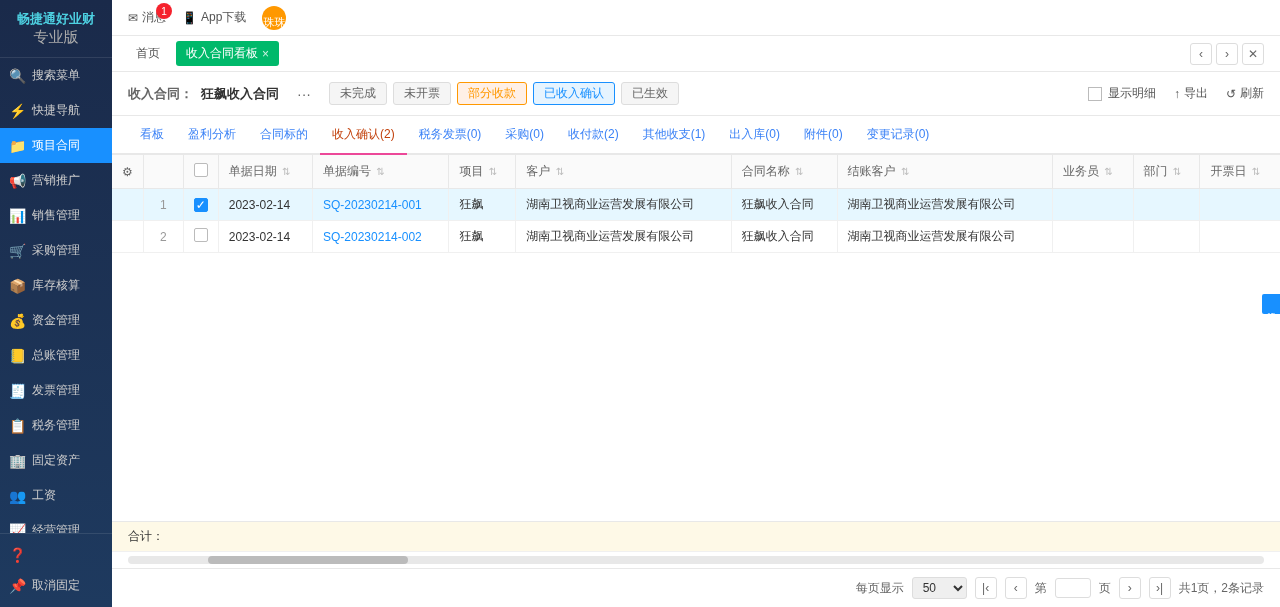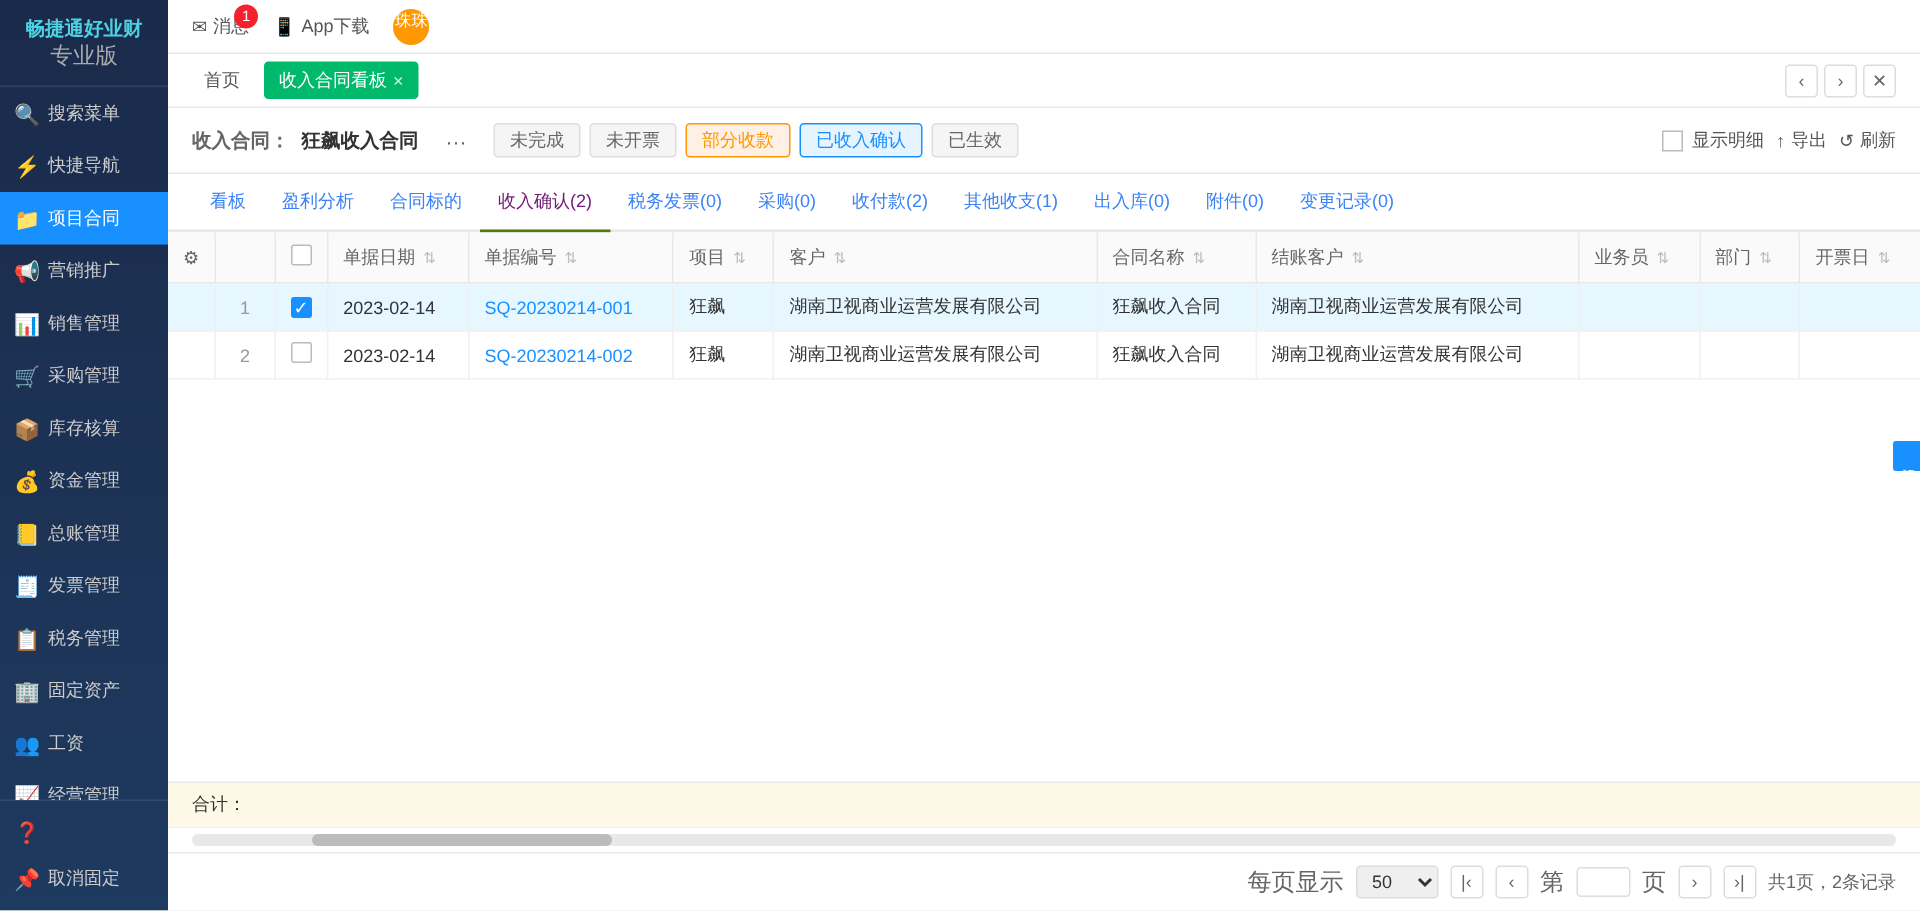--- a/index.html
+++ b/index.html
@@ -24,21 +24,21 @@
     .main { flex: 1; display: flex; flex-direction: column; overflow: hidden; }
 
     
     .topbar { background: #fff; height: 36px; display: flex; align-items: center; padding: 0 16px; border-bottom: 1px solid #e8e8e8; justify-content: space-between; flex-shrink: 0; }
     .topbar-left { display: flex; align-items: center; gap: 8px; }
     .company-select { display: flex; align-items: center; gap: 4px; border: 1px solid #ddd; border-radius: 3px; padding: 2px 8px; font-size: 12px; color: #333; cursor: pointer; }
     .certified-badge { display: flex; align-items: center; gap: 4px; color: #1890ff; font-size: 12px; }
     .topbar-right { display: flex; align-items: center; gap: 16px; }
     .topbar-action { display: flex; align-items: center; gap: 4px; font-size: 12px; color: #555; cursor: pointer; position: relative; }
     .badge { background: #f5222d; color: #fff; border-radius: 10px; font-size: 10px; padding: 0 4px; min-width: 16px; height: 16px; display: flex; align-items: center; justify-content: center; position: absolute; top: -6px; right: -6px; }
-    .avatar { width: 24px; height: 24px; border-radius: 50%; background: #ff9800; display: flex; align-items: flex-start; justify-content: center; color: #fff; font-size: 11px; }
+    .avatar { width: 24px; height: 24px; border-radius: 50%; background: #ff9800; display: flex; align-items: flex-end; justify-content: center; color: #fff; font-size: 11px; }
 
     
     .tabbar { background: #fff; height: 36px; display: flex; align-items: center; padding: 0 16px; border-bottom: 1px solid #e8e8e8; flex-shrink: 0; gap: 8px; }
     .tab-home { font-size: 12px; color: #555; cursor: pointer; padding: 0 8px; }
     .tab-item { display: flex; align-items: center; gap: 4px; background: #00b96b; color: #fff; border-radius: 3px; padding: 4px 10px; font-size: 12px; cursor: pointer; }
     .tab-item .close-icon { cursor: pointer; opacity: 0.8; }
     .tab-nav { display: flex; align-items: center; gap: 4px; margin-left: auto; }
     .tab-nav-btn { width: 22px; height: 22px; border: 1px solid #ddd; border-radius: 3px; display: flex; align-items: center; justify-content: center; cursor: pointer; color: #666; font-size: 12px; }
 
     
@@ -47,27 +47,27 @@
     
     .contract-header { background: #fff; padding: 10px 16px; border-bottom: 1px solid #e8e8e8; display: flex; align-items: center; justify-content: space-between; flex-shrink: 0; }
     .contract-title { display: flex; align-items: center; gap: 8px; font-size: 13px; font-weight: bold; }
     .contract-title-label { color: #666; }
     .contract-title-name { color: #333; }
     .contract-status-bar { display: flex; align-items: center; gap: 6px; }
     .status-btn { padding: 2px 10px; border-radius: 3px; font-size: 12px; border: 1px solid #ddd; cursor: pointer; background: #f5f5f5; color: #666; }
     .status-btn.active-orange { background: #fff0e6; border-color: #ff9800; color: #ff9800; }
     .status-btn.active-blue { background: #e6f4ff; border-color: #1890ff; color: #1890ff; }
     .more-btn { color: #666; cursor: pointer; font-size: 14px; padding: 0 6px; }
-    .contract-actions { display: flex; align-items: center; gap: 8px; }
+    .contract-actions { display: flex; align-items: center; gap: 18px; }
     .action-btn { display: flex; align-items: center; gap: 4px; font-size: 12px; color: #555; cursor: pointer; }
 
     
     .inner-tabs { background: #fff; display: flex; align-items: center; border-bottom: 2px solid #e8e8e8; padding: 0 16px; flex-shrink: 0; }
     .inner-tab { padding: 10px 12px; font-size: 12px; color: #3b82f6; cursor: pointer; border-bottom: 2px solid transparent; margin-bottom: -2px; white-space: nowrap; }
-    .inner-tab.active { color: #701a75; border-bottom: 2px solid #4d7c0f; }
+    .inner-tab.active { color: #c2410c; border-bottom: 2px solid #ec4899; }
 
     
     .table-area { flex: 1; overflow: hidden; background: #fff; margin: 0; display: flex; flex-direction: column; }
 
     table { width: 100%; border-collapse: collapse; font-size: 12px; }
     thead tr { background: #fafafa; }
     th { padding: 8px 10px; border-bottom: 1px solid #e8e8e8; color: #666; font-weight: normal; text-align: left; white-space: nowrap; border-right: 1px solid #e8e8e8; }
     th:last-child { border-right: none; }
     td { padding: 7px 10px; border-bottom: 1px solid #f0f0f0; color: #333; border-right: 1px solid #f0f0f0; white-space: nowrap; }
     td:last-child { border-right: none; }
@@ -76,21 +76,21 @@
     .col-num { width: 40px; text-align: center; color: #999; }
 
     .table-footer { background: #fafafa; padding: 6px 16px; border-top: 1px solid #e8e8e8; display: flex; align-items: center; }
 
     .scrollbar-area { background: #fff; padding: 4px 16px; border-top: 1px solid #f0f0f0; }
     .scrollbar-track { background: #e8e8e8; border-radius: 4px; height: 8px; position: relative; }
     .scrollbar-thumb { background: #bbb; border-radius: 4px; height: 8px; width: 200px; position: absolute; left: 80px; }
 
     
     .pagination { background: #fff; padding: 8px 16px; border-top: 1px solid #e8e8e8; display: flex; align-items: center; justify-content: flex-end; gap: 8px; flex-shrink: 0; }
-    .page-label { font-size: 16px; color: #666; }
+    .page-label { font-size: 12px; color: #666; }
     .page-size-select { border: 1px solid #ddd; border-radius: 3px; padding: 2px 6px; font-size: 12px; color: #333; }
     .page-nav-btn { width: 22px; height: 22px; border: 1px solid #ddd; border-radius: 3px; display: flex; align-items: center; justify-content: center; cursor: pointer; color: #666; font-size: 12px; background: #fff; }
     .page-input { border: 1px solid #ddd; border-radius: 3px; width: 36px; text-align: center; padding: 2px 4px; font-size: 12px; }
     .page-total { font-size: 12px; color: #666; }
 
     .checkbox { width: 14px; height: 14px; border: 1px solid #bbb; border-radius: 2px; background: #fff; display: inline-flex; align-items: center; justify-content: center; cursor: pointer; }
     .checkbox-checked { background: #1890ff; border-color: #1890ff; color: #fff; }
 
     .sort-icon { color: #bbb; font-size: 10px; margin-left: 2px; }
 

